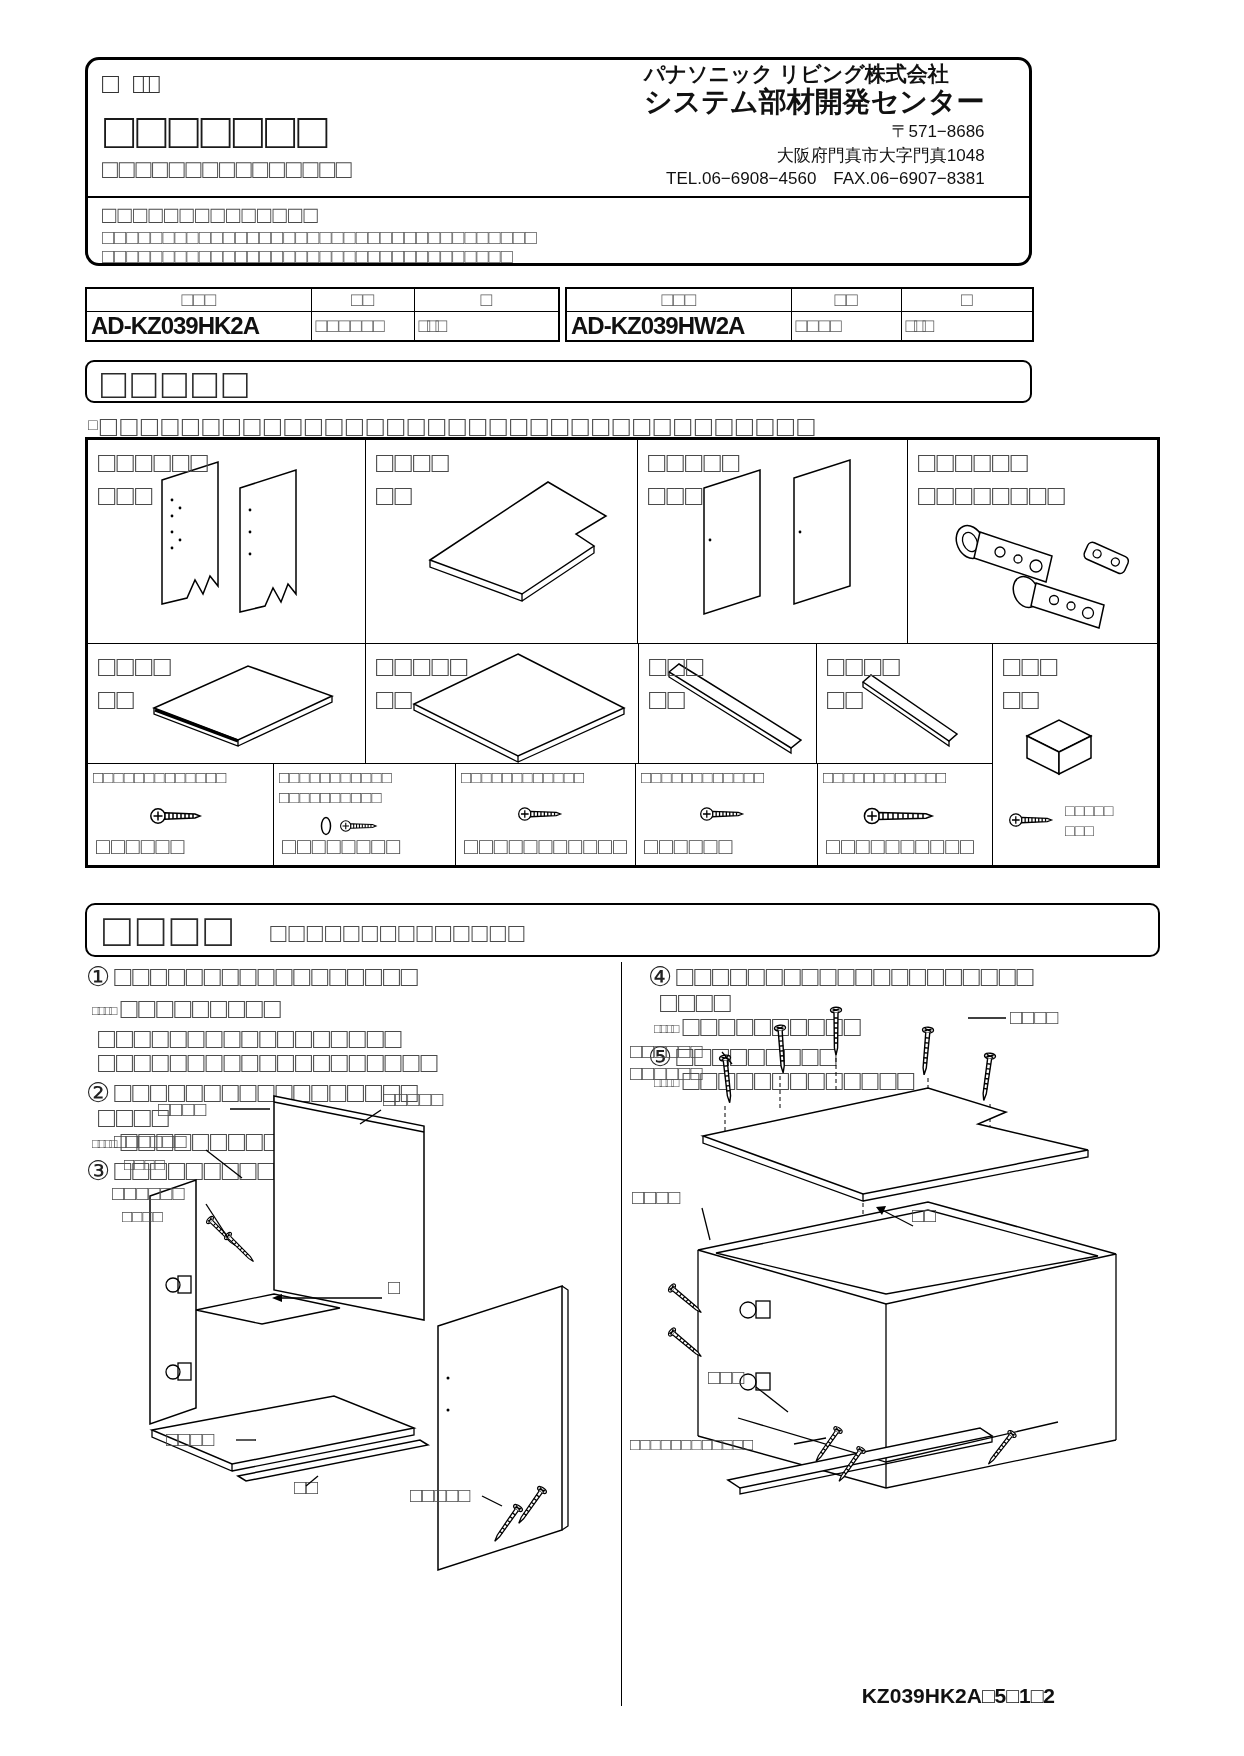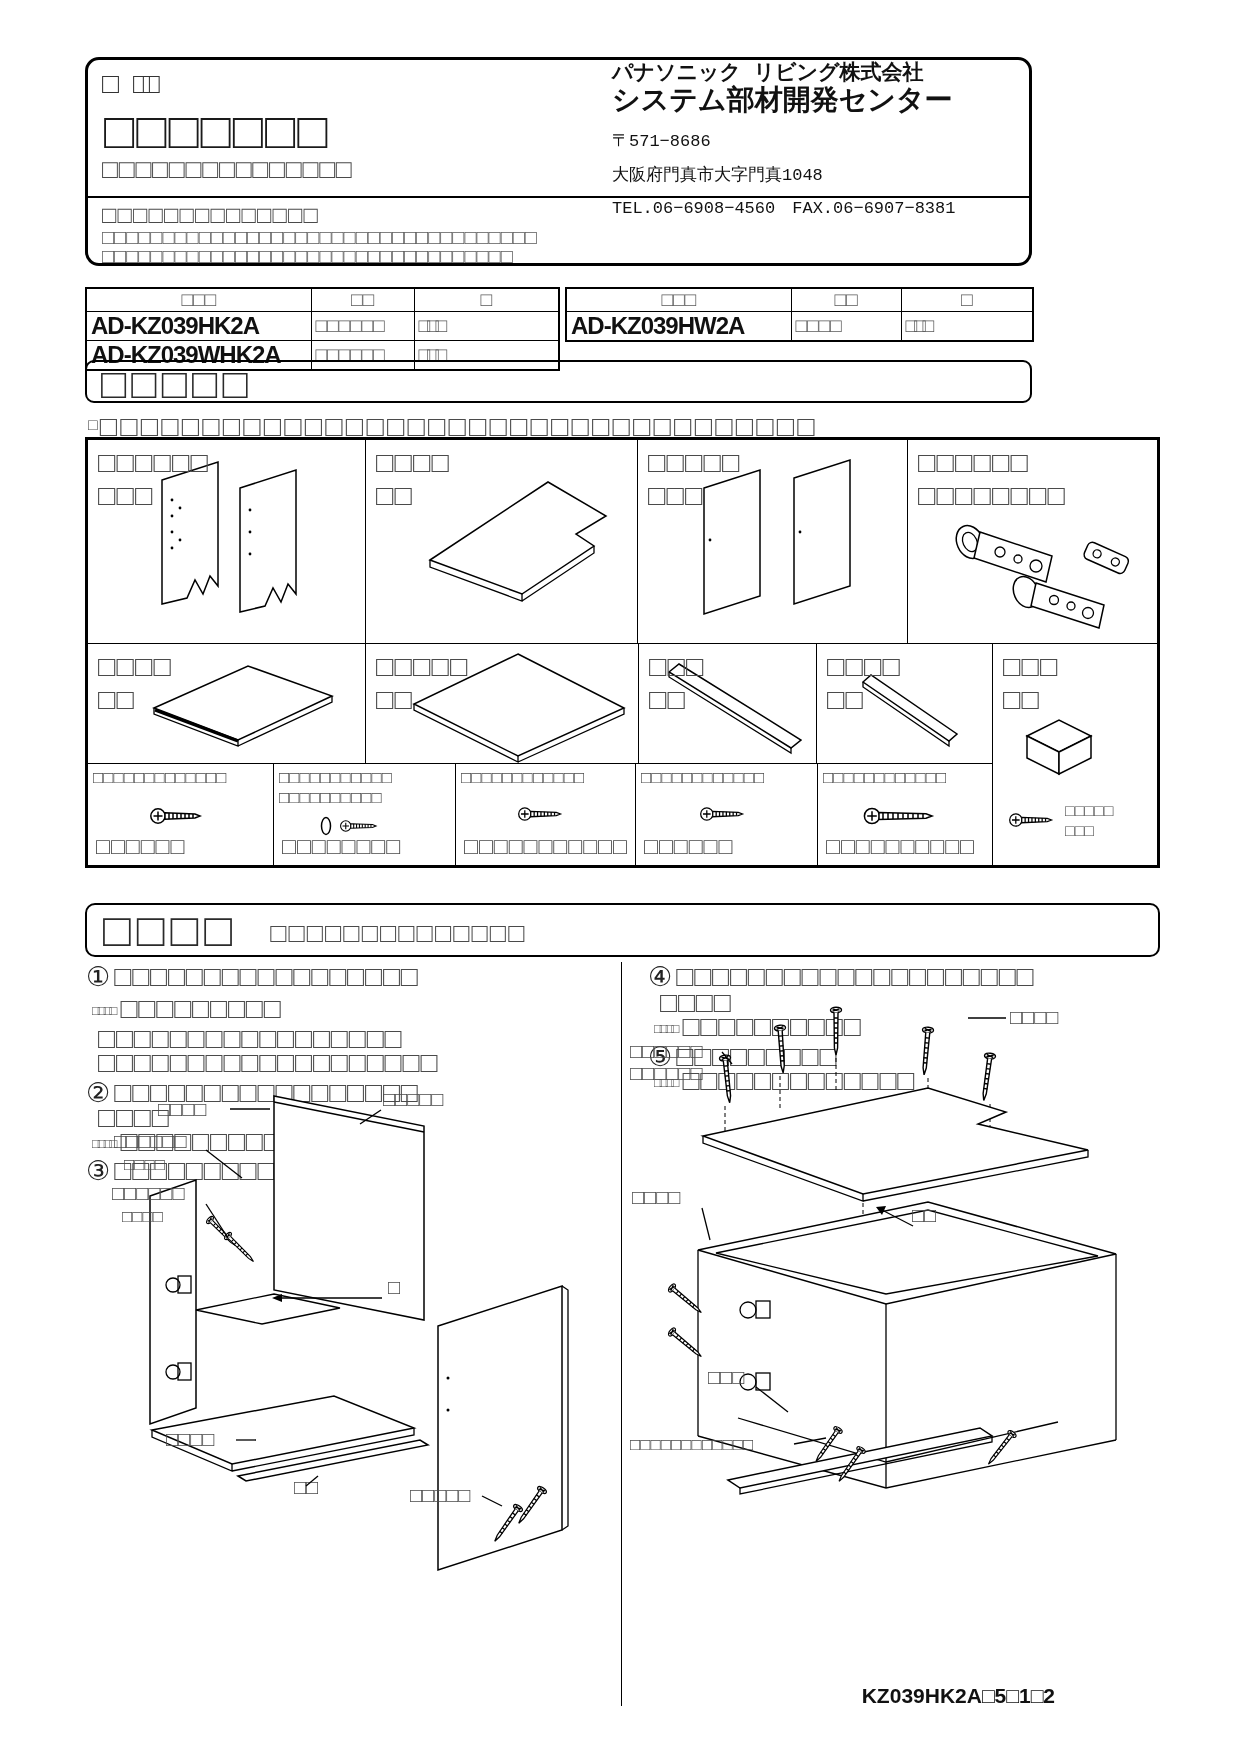--- a/index.html
+++ b/index.html
@@ -10,24 +10,24 @@
   .tofu{color:#4a4a4a;}
   .tofu2{color:#5a5a5a;}
 
   
   .header-box{left:85px;top:57px;width:947px;height:209px;border:3px solid #000;
               border-radius:14px;box-sizing:border-box;}
   .hb-logo{left:14px;top:8px;font-size:28px;color:#333;letter-spacing:4px;}
   .hb-logo .cert{letter-spacing:-7px;margin-left:10px;}
   .hb-title{left:16px;top:42px;font-size:50px;font-weight:bold;letter-spacing:2px;color:#1a1a1a;}
   .hb-sub{left:14px;top:94px;font-size:26px;letter-spacing:1px;}
-  .hb-company{left:524px;top:2px;line-height:1.15;font-family:Liberation Mono, monospace;}
+  .hb-company{left:556px;top:2px;line-height:1.15;}
   .hb-company .cname{font-size:21px;font-weight:bold;}
   .hb-company .cdept{font-size:28px;font-weight:bold;}
-  .hb-company .small{font-size:17px;font-weight:normal;margin-top:14px;}
+  .hb-company .small{font-size:17px;font-weight:normal;margin-top:4px;text-align:right;}
   .hb-divider{left:0;top:136px;width:941px;height:0;border-top:2.5px solid #000;}
   .hb-note1{left:14px;top:141px;font-size:24px;letter-spacing:1px;}
   .hb-note2{left:14px;top:166px;font-size:20px;}
   .hb-note3{left:14px;top:185px;font-size:20px;}
 
   
   table.ptable{border-collapse:collapse;table-layout:fixed;}
   table.ptable td{border:1.4px solid #000;padding:0 4px;height:19px;box-sizing:border-box;
                   overflow:hidden;white-space:nowrap;}
   table.ptable{border:2.5px solid #000;}
@@ -130,25 +130,20 @@
 
   <table class="abs ptable" style="left:85px;top:287px;width:473px;">
     <tbody>
         <tr>
       <td class="th" style="width:225px;">□□□</td>
       <td class="th" style="width:103px;">□□</td>
       <td class="th" style="width:145px;">□</td>
     </tr>
     <tr>
       <td class="model">AD-KZ039HK2A</td>
-      <td class="bx">□□□□□□</td>
-      <td class="bx3">□□□</td>
-    </tr>
-    <tr>
-      <td class="model">AD-KZ039WHK2A</td>
       <td class="bx">□□□□□□</td>
       <td class="bx3">□□□</td>
     </tr>
   </tbody>
     </table>
 
   <table class="abs ptable" style="left:565px;top:287px;width:467px;">
     <tbody>
         <tr>
       <td class="th" style="width:225px;">□□□</td>

